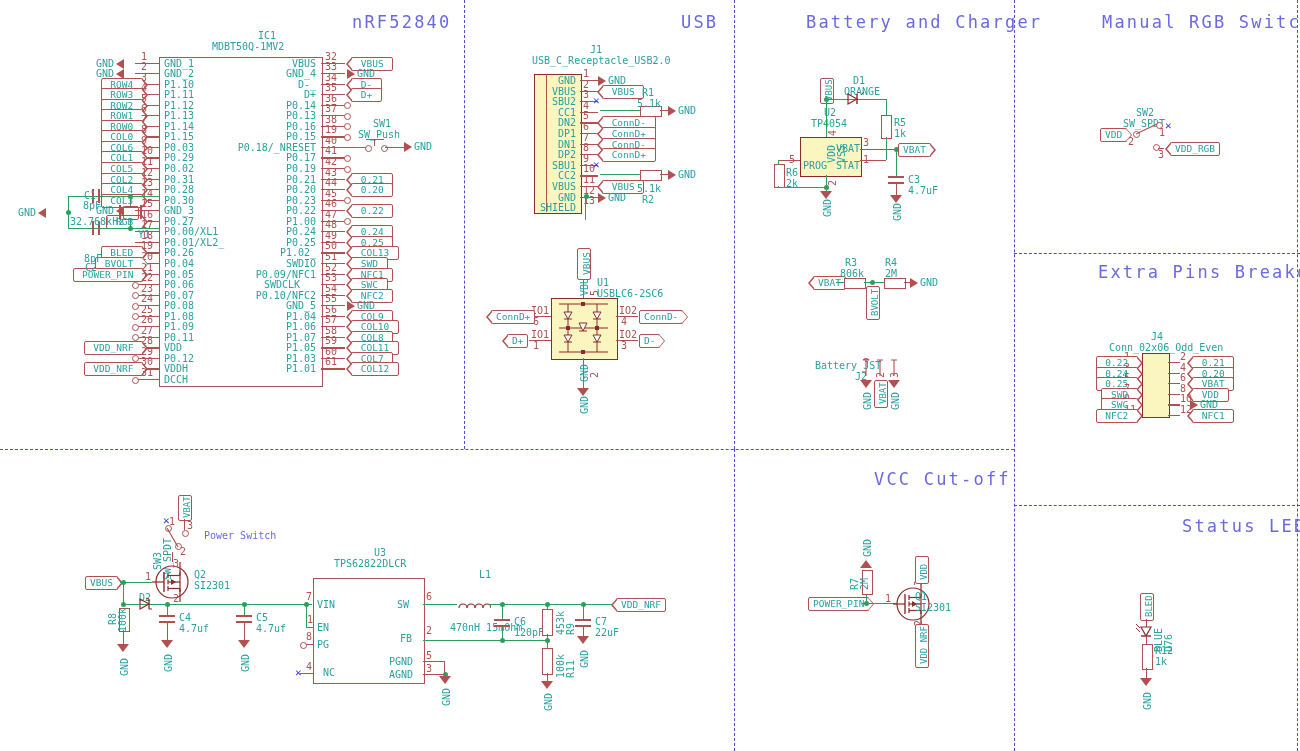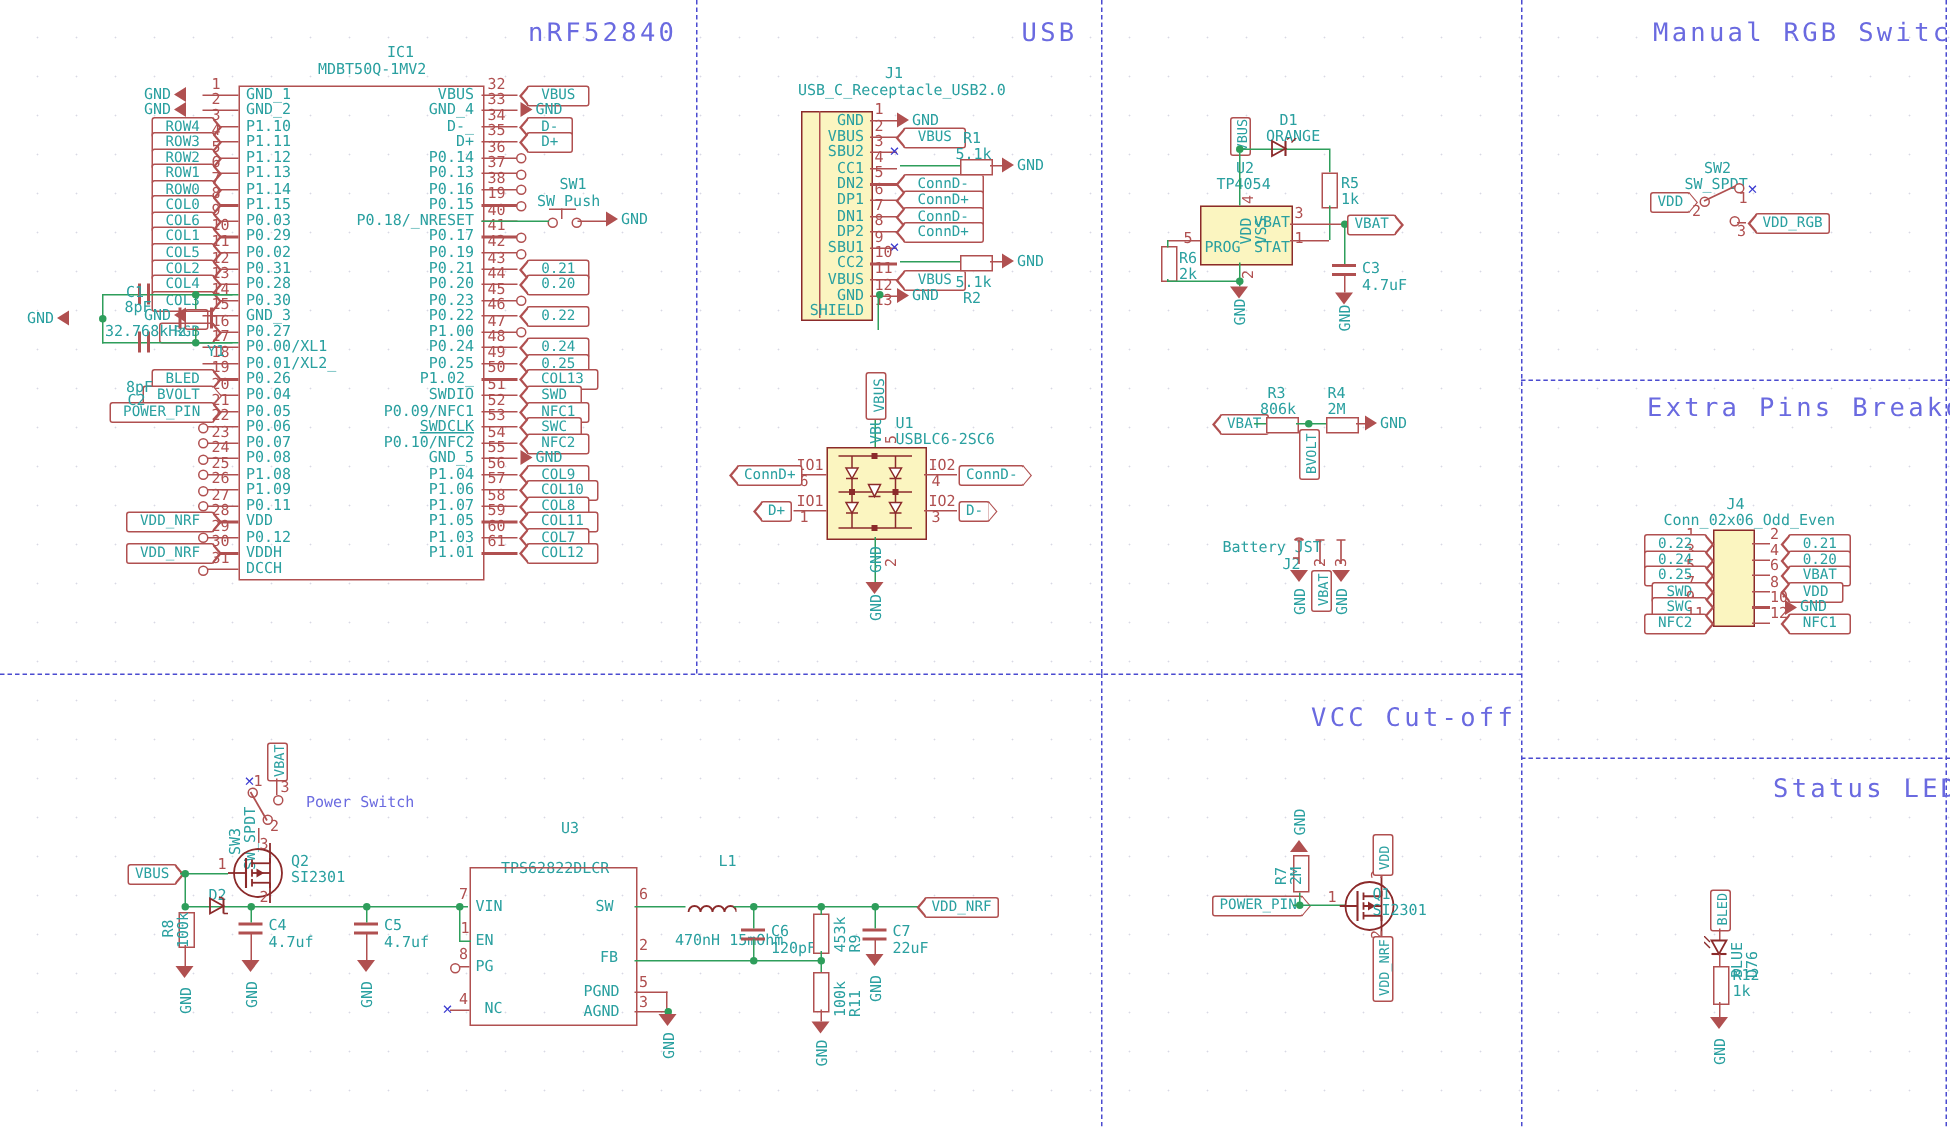--- a/index.html
+++ b/index.html
@@ -90,20 +90,21 @@
   <div class="vsep" style="left:734px;top:0;height:449px;"></div>
   <div class="vsep" style="left:1014px;top:0;height:751px;"></div>
   <div class="hsep" style="left:0;top:449px;width:1014px;"></div>
   <div class="vsep" style="left:734px;top:449px;height:302px;"></div>
   <div class="hsep" style="left:1014px;top:253px;width:286px;"></div>
   <div class="hsep" style="left:1014px;top:505px;width:286px;"></div>
   <div class="vsep" style="left:1297px;top:0;height:751px;"></div>
 
   <div class="blocktitle" style="left:352px;top:12px;">nRF52840</div>
   <div class="blocktitle" style="left:681px;top:12px;">USB</div>
+  <div class="blocktitle" style="left:806px;top:12px;">Battery and Charger</div>
   <div class="blocktitle" style="left:1102px;top:12px;">Manual RGB Switch</div>
   <div class="blocktitle" style="left:1098px;top:262px;">Extra Pins Breakout</div>
   <div class="blocktitle" style="left:874px;top:469px;">VCC Cut-off</div>
   <div class="blocktitle" style="left:1182px;top:516px;">Status LED</div>
 
   <div>
     <div class="t ref" style="left:258px;top:31px;">IC1</div>
     <div class="t ref" style="left:212px;top:42px;">MDBT50Q-1MV2</div>
     <div class="icbody" style="left:159px;top:57px;width:162px;height:328px;"></div>
   </div>
@@ -308,21 +309,21 @@
       <div class="pinline ph" style="left:321px;top:252.4px;width:24px;"></div>
       <div class="glab left" style="left:351px;top:246.4px;min-width:38px;text-align:center;">COL13</div>
       <div class="t pn" style="left:316px;top:258.95000000000005px;transform:translateX(-100%);">SWDIO</div>
       <div class="t num" style="left:325px;top:251.95000000000005px;">51</div>
       <div class="pinline ph" style="left:321px;top:262.95000000000005px;width:24px;"></div>
       <div class="glab left" style="left:351px;top:256.95000000000005px;min-width:26.799999999999997px;text-align:center;">SWD</div>
       <div class="t pn" style="left:316px;top:269.5px;transform:translateX(-100%);">P0.09/NFC1</div>
       <div class="t num" style="left:325px;top:262.5px;">52</div>
       <div class="pinline ph" style="left:321px;top:273.5px;width:24px;"></div>
       <div class="glab left" style="left:351px;top:267.5px;min-width:32.4px;text-align:center;">NFC1</div>
-      <div class="t pn" style="left:316px;top:280.05px;transform:translateX(-100%);text-decoration:underline;">SWDCLK</div>
+      <div class="t pn" style="left:300px;top:280.05px;transform:translateX(-100%);">SWDCLK</div>
       <div class="t num" style="left:325px;top:273.05px;">53</div>
       <div class="pinline ph" style="left:321px;top:284.05px;width:24px;"></div>
       <div class="glab left" style="left:351px;top:278.05px;min-width:26.799999999999997px;text-align:center;">SWC</div>
       <div class="t pn" style="left:316px;top:290.6px;transform:translateX(-100%);">P0.10/NFC2</div>
       <div class="t num" style="left:325px;top:283.6px;">54</div>
       <div class="pinline ph" style="left:321px;top:294.6px;width:24px;"></div>
       <div class="glab left" style="left:351px;top:288.6px;min-width:32.4px;text-align:center;">NFC2</div>
       <div class="t pn" style="left:316px;top:301.15px;transform:translateX(-100%);">GND_5</div>
       <div class="t num" style="left:325px;top:294.15px;">55</div>
       <div class="pinline ph" style="left:321px;top:305.15px;width:24px;"></div>
@@ -793,21 +794,21 @@
     <div class="capplate" style="left:236px;top:615px;width:16px;height:1.6px;"></div>
     <div class="capplate" style="left:236px;top:621px;width:16px;height:1.6px;"></div>
     <div class="wire wv" style="left:243.5px;top:604px;height:11px;"></div>
     <div class="t ref" style="left:256px;top:613px;">C5</div>
     <div class="t ref" style="left:256px;top:624px;">4.7uf</div>
     <div class="gndwire" style="left:243.5px;top:622px;height:18px;"></div>
     <div class="gndsym" style="left:238px;top:640px;"></div>
     <div class="t pn rot90" style="left:241px;top:672px;">GND</div>
 
     <div class="t ref" style="left:374px;top:548px;">U3</div>
-    <div class="t ref" style="left:334px;top:559px;margin-top:16px;">TPS62822DLCR</div>
+    <div class="t ref" style="left:334px;top:559px;">TPS62822DLCR</div>
     <div class="icbody" style="left:313px;top:578px;width:110px;height:104px;"></div>
     <div class="wire wv" style="left:306px;top:604px;height:24px;"></div>
     <div class="wire wh" style="left:306px;top:627px;width:8px;"></div>
     <div class="t pn" style="left:317px;top:600px;">VIN</div>
     <div class="t num" style="left:306px;top:592px;">7</div>
     <div class="t pn" style="left:317px;top:623px;">EN</div>
     <div class="t num" style="left:307px;top:615px;">1</div>
     <div class="t pn" style="left:317px;top:640px;">PG</div>
     <div class="t num" style="left:306px;top:632px;">8</div>
     <div class="pinline ph" style="left:303px;top:644px;width:10px;"></div>

